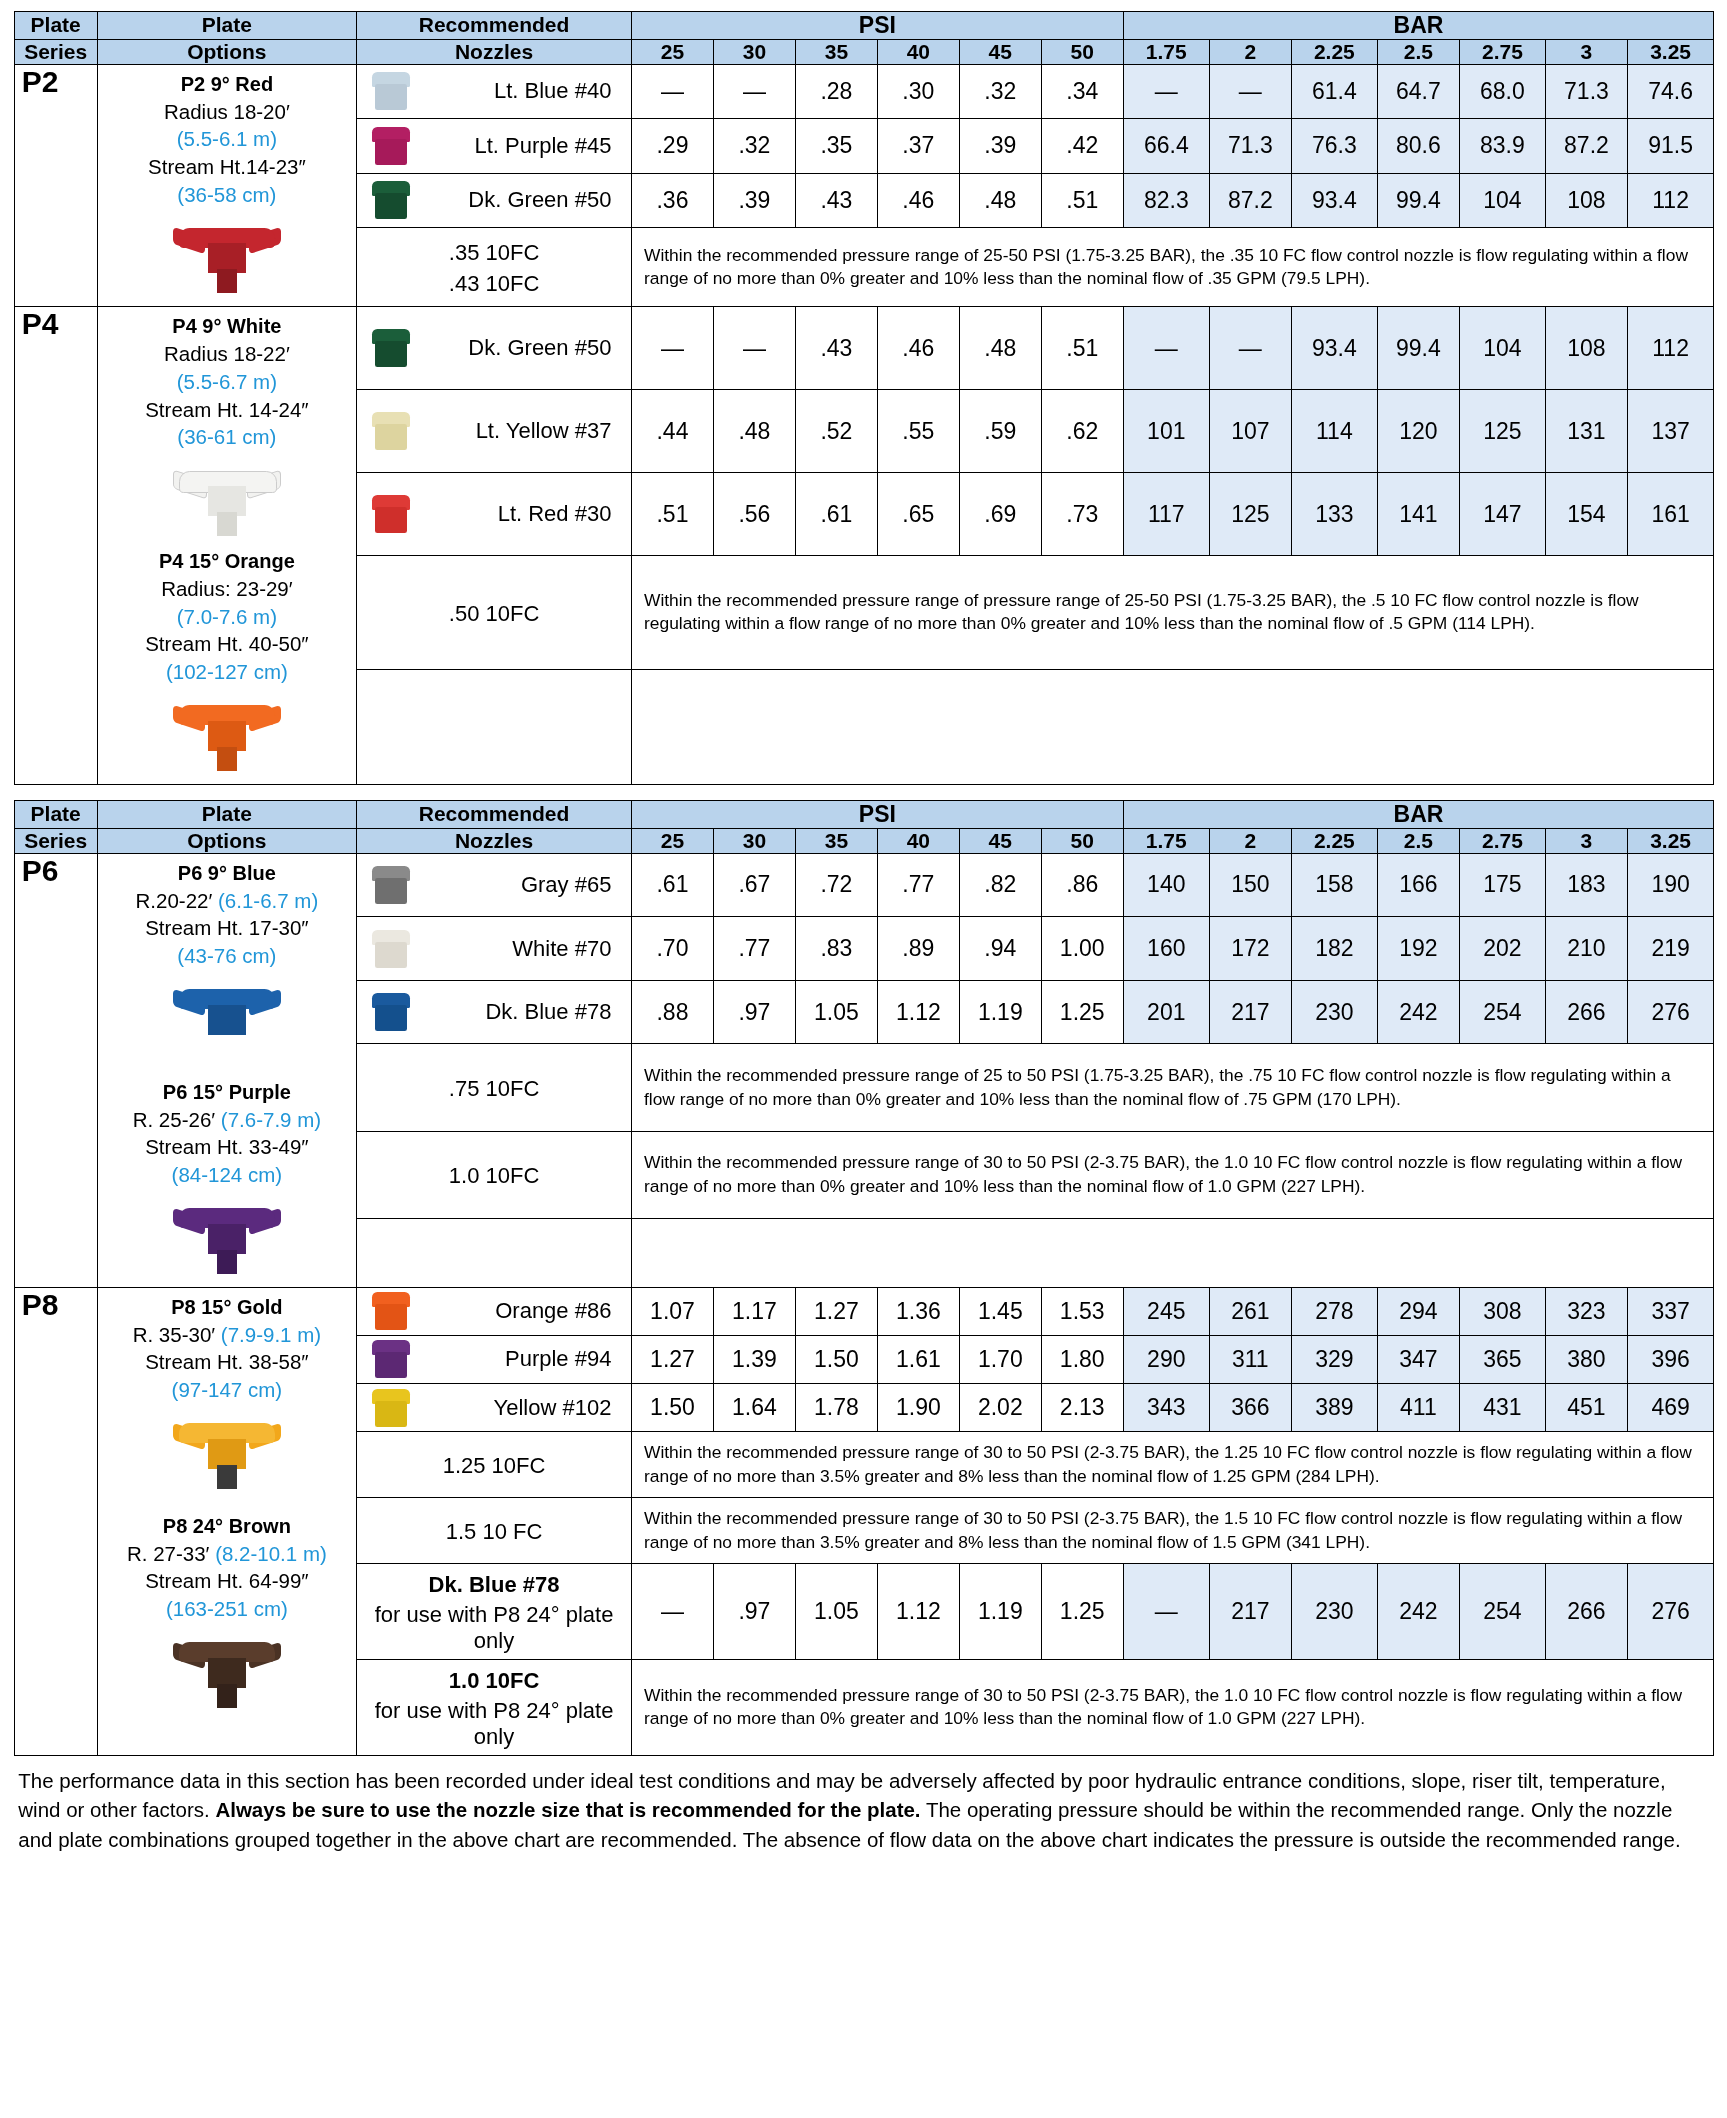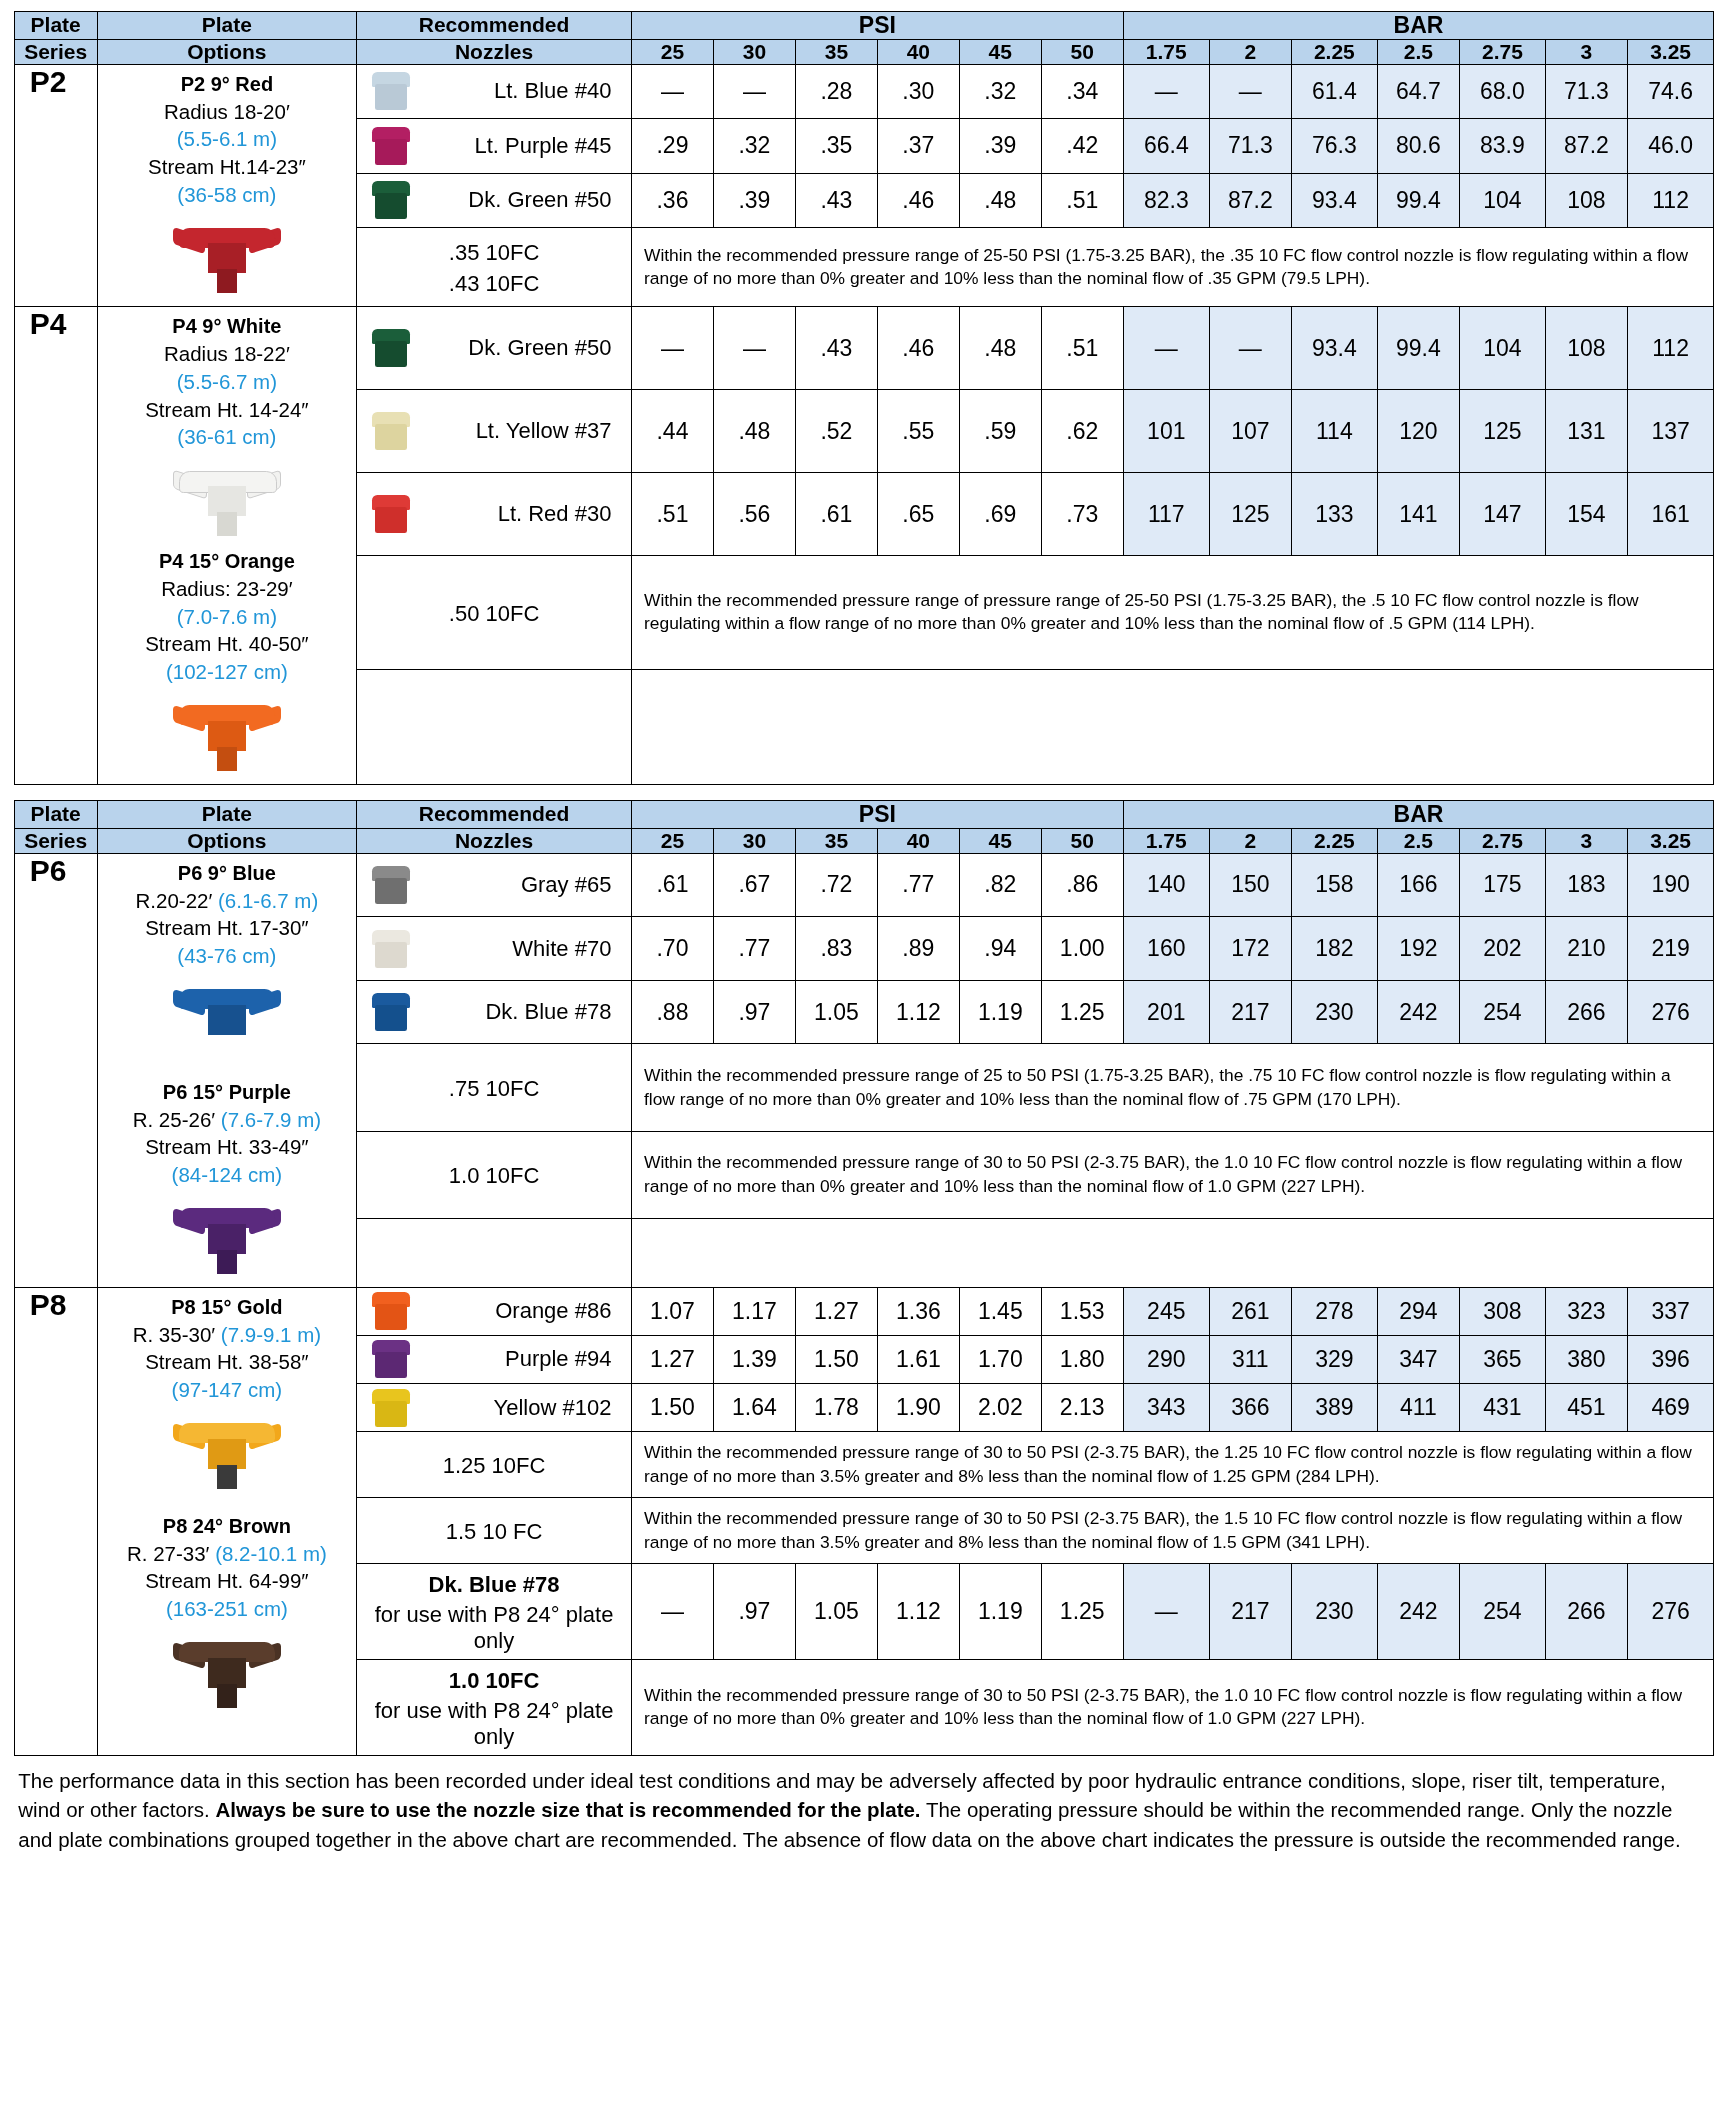--- a/index.html
+++ b/index.html
@@ -4,21 +4,21 @@
 <style>
   html,body{margin:0;padding:0;background:#fff;}
   body{font-family:"Liberation Sans", sans-serif; color:#000; width:1728px;}
   .page{width:1728px; box-sizing:border-box; padding:10.6px 13.7px 7.6px 13.7px;}
   table{border-collapse:collapse; width:100%; table-layout:fixed;}
   td,th{border:1.5px solid #000; vertical-align:middle; padding:0;}
   .hdr{background:#b9d3ec; font-weight:bold; text-align:center; font-size:23px;}
   .hdr-sm{background:#b9d3ec; font-weight:bold; text-align:center; font-size:21px;}
   .bar-cell{background:#dfeaf7;}
   .num{text-align:center; font-size:23px; padding:7.6px 0;}
-  .plate-series{font-weight:bold; font-size:30px; text-align:left; padding-left:15px; vertical-align:top;}
+  .plate-series{font-weight:bold; font-size:30px; text-align:left; padding-left:7px; vertical-align:top;}
   .opt{ text-align:center; font-size:20.5px; line-height:1.35; padding:6px 3px;}
   .opt .ttl{font-weight:bold; font-size:20px;}
   .blue{color:#2196d8;}
   .nozzle-row{display:flex; align-items:center; gap:12px; padding:4.6px 9px 4.6px 9px;}
   .nozzle-label{flex:1; text-align:right; font-size:22px; padding-right:10.6px;}
   .note{font-size:17.4px; line-height:1.35; padding:9px 12px; text-align:left;}
   .fc{font-size:22px; text-align:center; padding:7.6px 0 4.6px 0;}
   .bold{font-weight:bold;}
   .footer{font-size:20.5px; line-height:1.42; padding:10.6px 4.6px 0 4.6px; text-align:left;}
   .footer b{font-weight:bold;}
@@ -138,21 +138,21 @@
       <td class="num">.35</td>
       <td class="num">.37</td>
       <td class="num">.39</td>
       <td class="num">.42</td>
       <td class="num bar-cell">66.4</td>
       <td class="num bar-cell">71.3</td>
       <td class="num bar-cell">76.3</td>
       <td class="num bar-cell">80.6</td>
       <td class="num bar-cell">83.9</td>
       <td class="num bar-cell">87.2</td>
-      <td class="num bar-cell">46.0</td>
+      <td class="num bar-cell">91.5</td>
     </tr>
     <tr>
       <td>
         <div class="nozzle-row">
           <span class="nz">
                 <span class="cap" style="background:#1b5e3a"></span>
                 <span class="body" style="background:#154c2f"></span>
               </span>
           <span class="nozzle-label">Dk. Green #50</span>
         </div>

